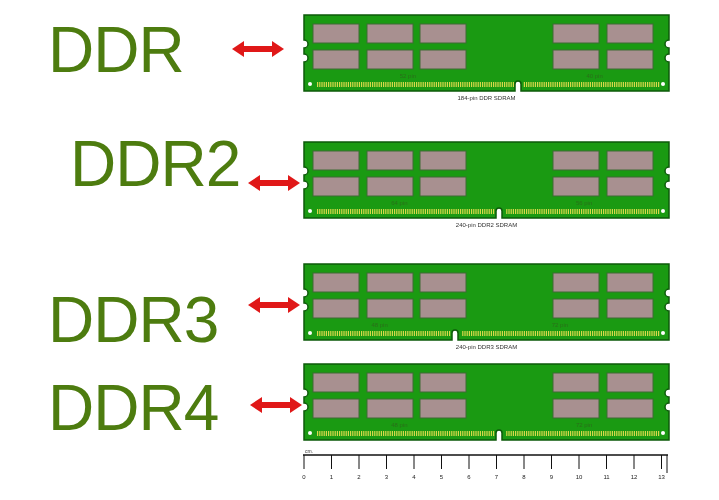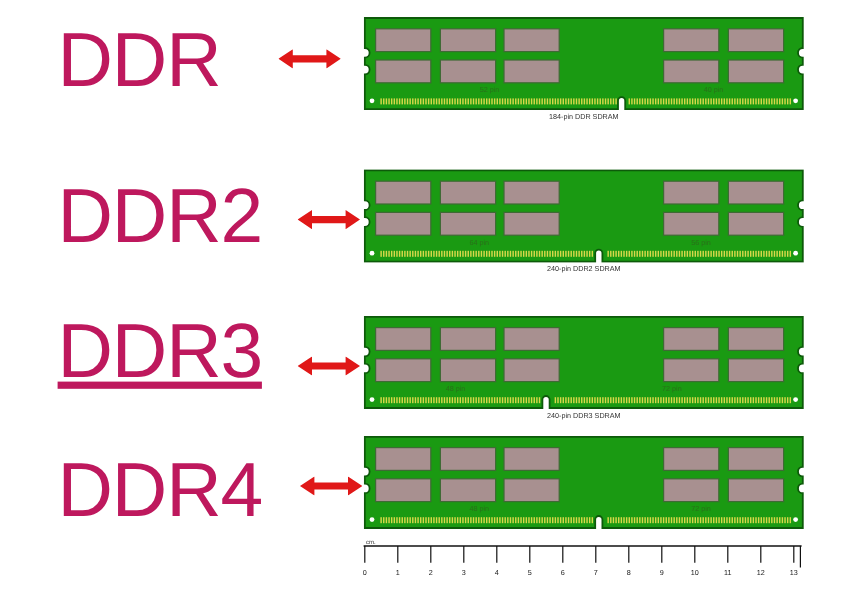--- a/index.html
+++ b/index.html
@@ -1,17 +1,17 @@
 <!DOCTYPE html>
 <html><head>
 <meta charset="utf-8">
 <style>
   html, body { margin: 0; padding: 0; background: #ffffff; }
   body { width: 719px; height: 500px; position: relative; overflow: hidden; font-family: "Liberation Sans", sans-serif; }
-  .gen-label { position: absolute; left: 48px; font-family: "Liberation Sans", sans-serif; font-size: 64px; line-height: 1; color: #be185d; letter-spacing: -1px; text-align: center; }
+  .gen-label { position: absolute; left: 48px; font-family: "Liberation Sans", sans-serif; font-size: 64px; line-height: 1; color: #4d7c0f; letter-spacing: -1px; text-align: center; }
   .arrow { position: absolute; }
   .stick { position: absolute; left: 303px; width: 367px; height: 78px; }
   .caption { position: absolute; left: 303px; width: 367px; text-align: center; font-size: 6px; color: #333; }
   .pin-label { position: absolute; font-size: 6px; color: #2a6f1a; }
   .ruler { position: absolute; left: 300px; top: 449px; width: 370px; height: 40px; }
 </style>
 </head>
 <body>
 
 <div id="diagram">
@@ -182,21 +182,21 @@
         <rect x="348.4" y="68" width="1.2" height="5" fill="#d8d84a"></rect>
         <rect x="350.6" y="68" width="1.2" height="5" fill="#d8d84a"></rect>
         <rect x="352.8" y="68" width="1.2" height="5" fill="#d8d84a"></rect>
         <rect x="355.0" y="68" width="1.2" height="5" fill="#d8d84a"></rect>
     <circle cx="7" cy="70" r="2" fill="#fff"></circle>
     <circle cx="360" cy="70" r="2" fill="#fff"></circle>
   </svg></div>
     <div class="pin-label" style="left: 399.75px; top: 73px;">52 pin</div>
     <div class="pin-label" style="left: 586.4px; top: 73px;">40 pin</div>
     <div class="caption" style="top: 95px;">184-pin DDR SDRAM</div>
-    <div class="gen-label" style="top: 148px;">DDR2</div>
+    <div class="gen-label" style="top: 132px; margin-left: 22px;">DDR2</div>
     <div class="arrow" style="left: 248px; top: 175px;"><svg width="52" height="16" viewBox="0 0 52 16">
     <polygon points="0,8 12,0 12,5 40,5 40,0 52,8 40,16 40,11 12,11 12,16" fill="#e01818"></polygon>
   </svg></div>
     <div class="stick" style="top: 141px;"><svg width="367" height="78" viewBox="0 0 367 78">
     <path d="M1,1 H366 V26 a4,4 0 0 0 0,8 V40 a4,4 0 0 0 0,8 V77 H199 V70 a3,3 0 0 0 -6,0 V77 H1 V48 a4,4 0 0 0 0,-8 V34 a4,4 0 0 0 0,-8 Z" fill="#1a9a12" stroke="#0d5a0a" stroke-width="1.5"></path>
     <rect x="10" y="10" width="46" height="19" fill="#a89090" stroke="#3f6a35" stroke-width="1"></rect>
         <rect x="10" y="36" width="46" height="19" fill="#a89090" stroke="#3f6a35" stroke-width="1"></rect>
         <rect x="64" y="10" width="46" height="19" fill="#a89090" stroke="#3f6a35" stroke-width="1"></rect>
         <rect x="64" y="36" width="46" height="19" fill="#a89090" stroke="#3f6a35" stroke-width="1"></rect>
         <rect x="117" y="10" width="46" height="19" fill="#a89090" stroke="#3f6a35" stroke-width="1"></rect>
@@ -355,21 +355,21 @@
         <rect x="348.4" y="68" width="1.2" height="5" fill="#d8d84a"></rect>
         <rect x="350.6" y="68" width="1.2" height="5" fill="#d8d84a"></rect>
         <rect x="352.8" y="68" width="1.2" height="5" fill="#d8d84a"></rect>
         <rect x="355.0" y="68" width="1.2" height="5" fill="#d8d84a"></rect>
     <circle cx="7" cy="70" r="2" fill="#fff"></circle>
     <circle cx="360" cy="70" r="2" fill="#fff"></circle>
   </svg></div>
     <div class="pin-label" style="left: 391.2px; top: 200px;">64 pin</div>
     <div class="pin-label" style="left: 575.95px; top: 200px;">56 pin</div>
     <div class="caption" style="top: 222px;">240-pin DDR2 SDRAM</div>
-    <div class="gen-label" style="top: 260px; text-decoration: underline;">DDR3</div>
+    <div class="gen-label" style="top: 288px;">DDR3</div>
     <div class="arrow" style="left: 248px; top: 297px;"><svg width="52" height="16" viewBox="0 0 52 16">
     <polygon points="0,8 12,0 12,5 40,5 40,0 52,8 40,16 40,11 12,11 12,16" fill="#e01818"></polygon>
   </svg></div>
     <div class="stick" style="top: 263px;"><svg width="367" height="78" viewBox="0 0 367 78">
     <path d="M1,1 H366 V26 a4,4 0 0 0 0,8 V40 a4,4 0 0 0 0,8 V77 H155 V70 a3,3 0 0 0 -6,0 V77 H1 V48 a4,4 0 0 0 0,-8 V34 a4,4 0 0 0 0,-8 Z" fill="#1a9a12" stroke="#0d5a0a" stroke-width="1.5"></path>
     <rect x="10" y="10" width="46" height="19" fill="#a89090" stroke="#3f6a35" stroke-width="1"></rect>
         <rect x="10" y="36" width="46" height="19" fill="#a89090" stroke="#3f6a35" stroke-width="1"></rect>
         <rect x="64" y="10" width="46" height="19" fill="#a89090" stroke="#3f6a35" stroke-width="1"></rect>
         <rect x="64" y="36" width="46" height="19" fill="#a89090" stroke="#3f6a35" stroke-width="1"></rect>
         <rect x="117" y="10" width="46" height="19" fill="#a89090" stroke="#3f6a35" stroke-width="1"></rect>

